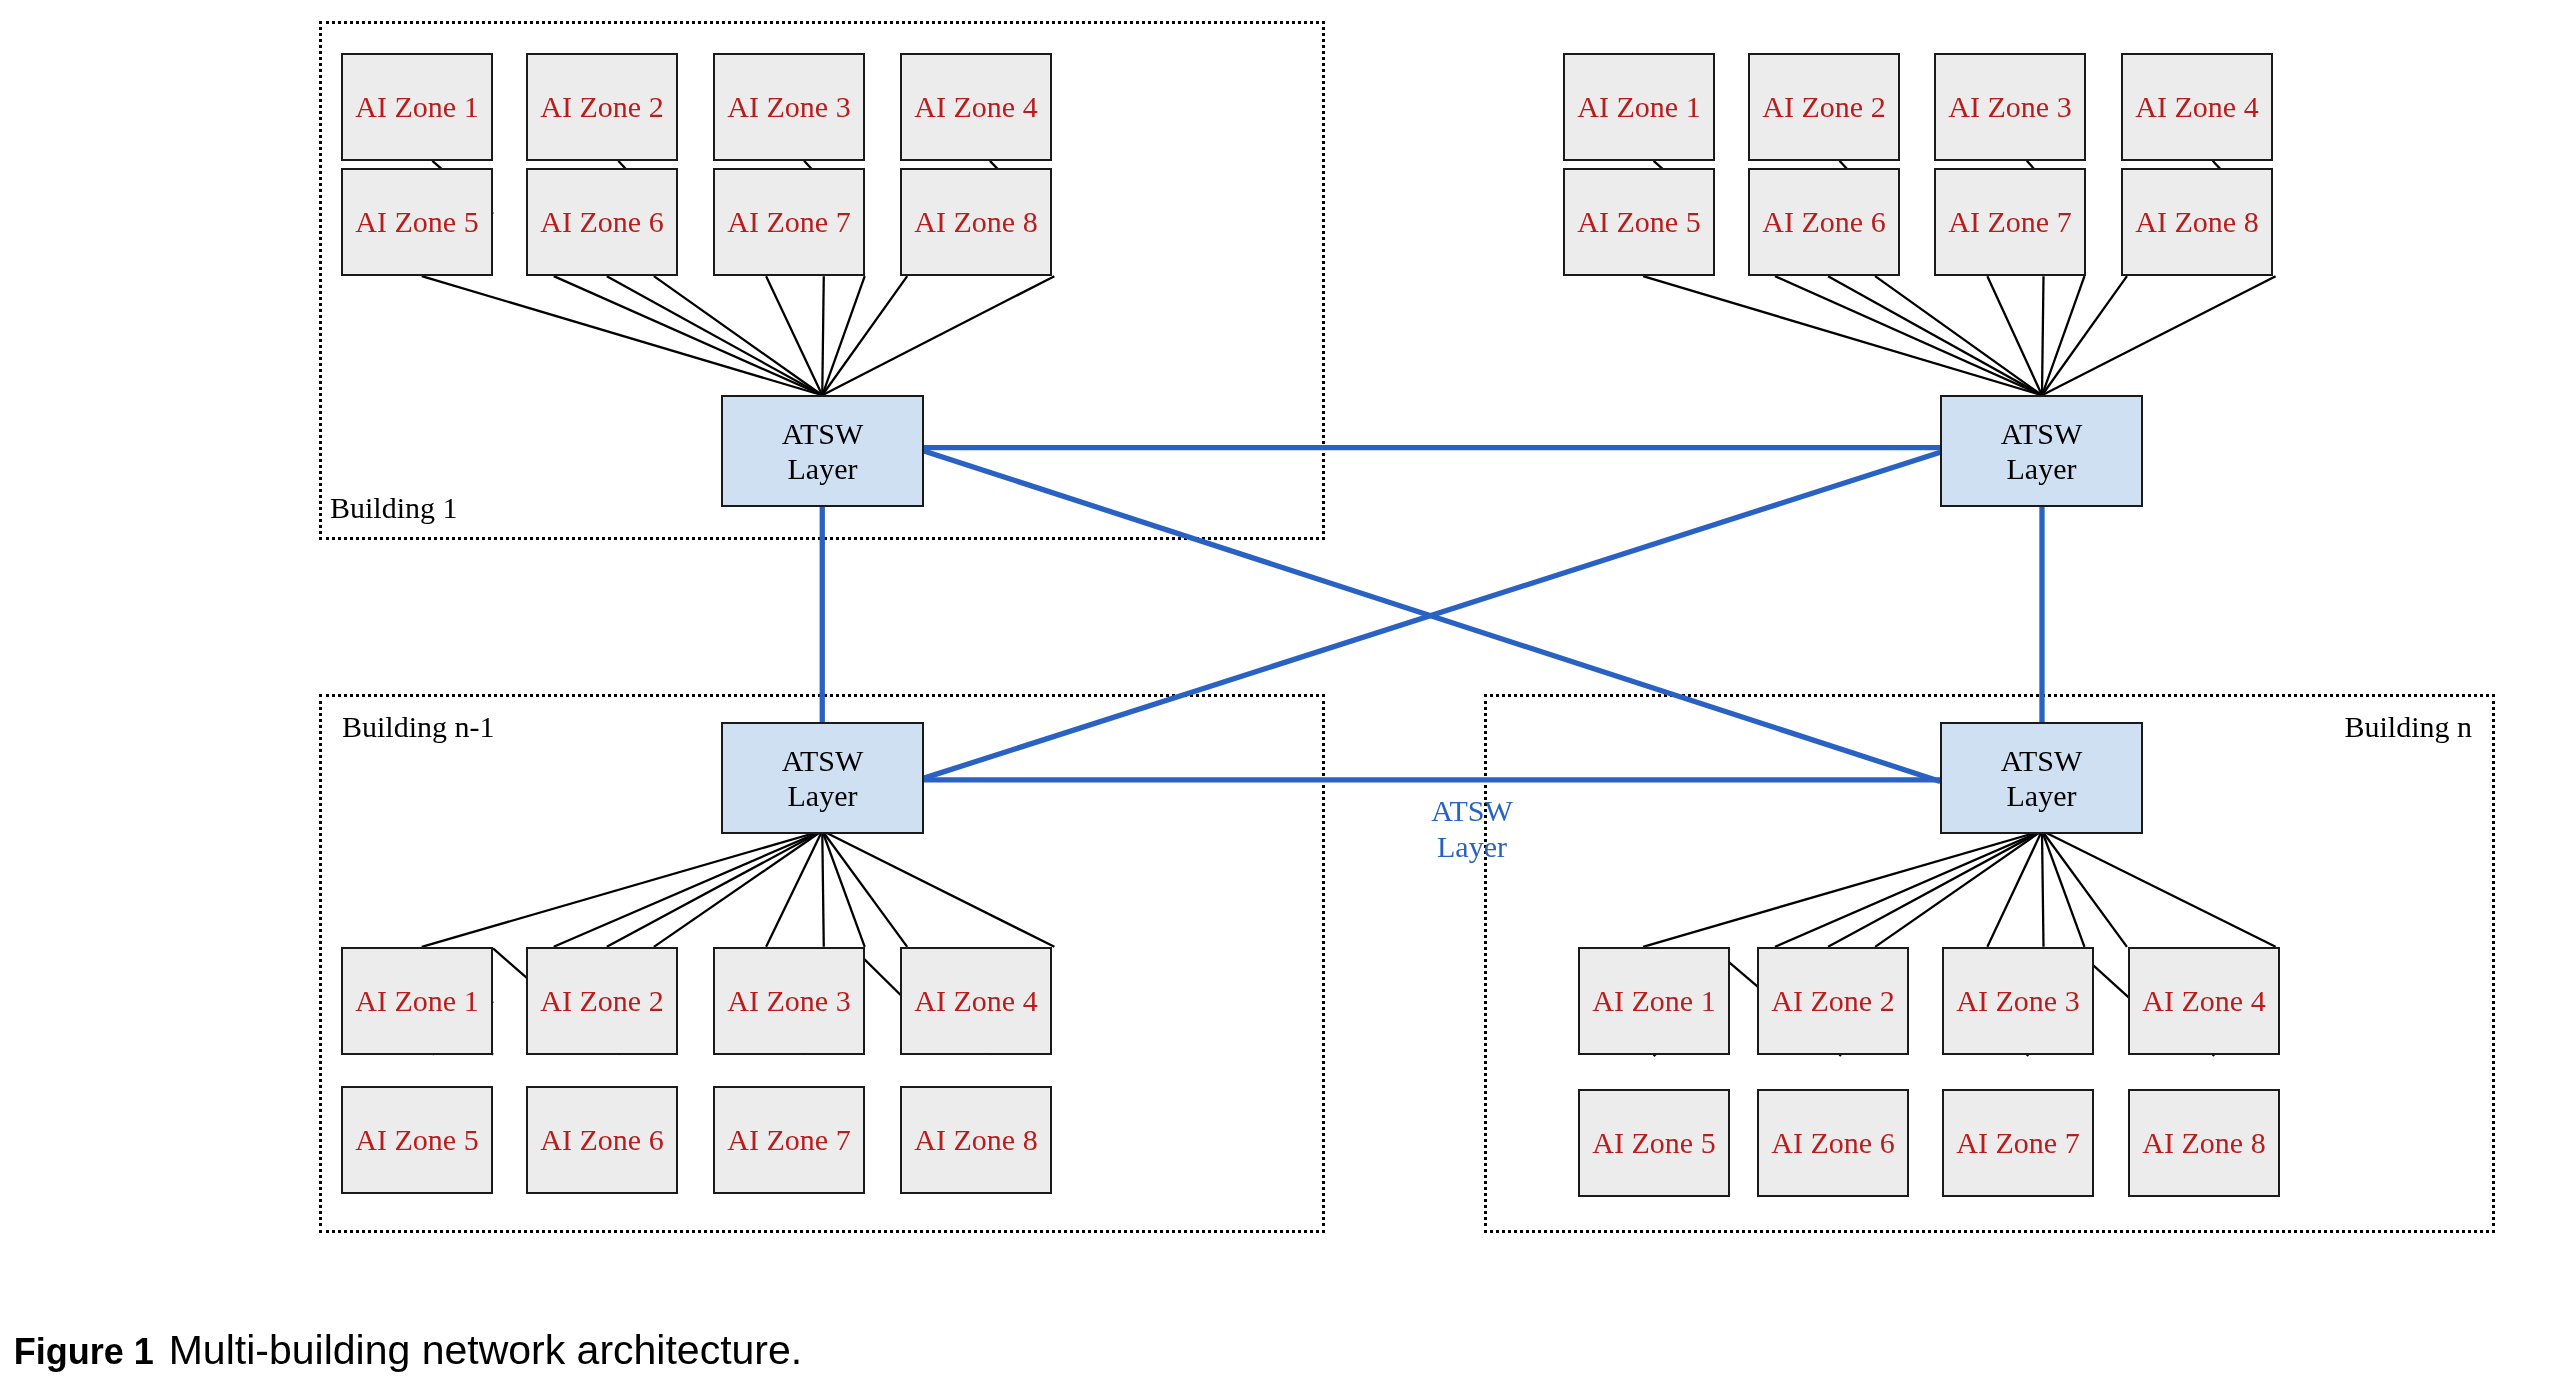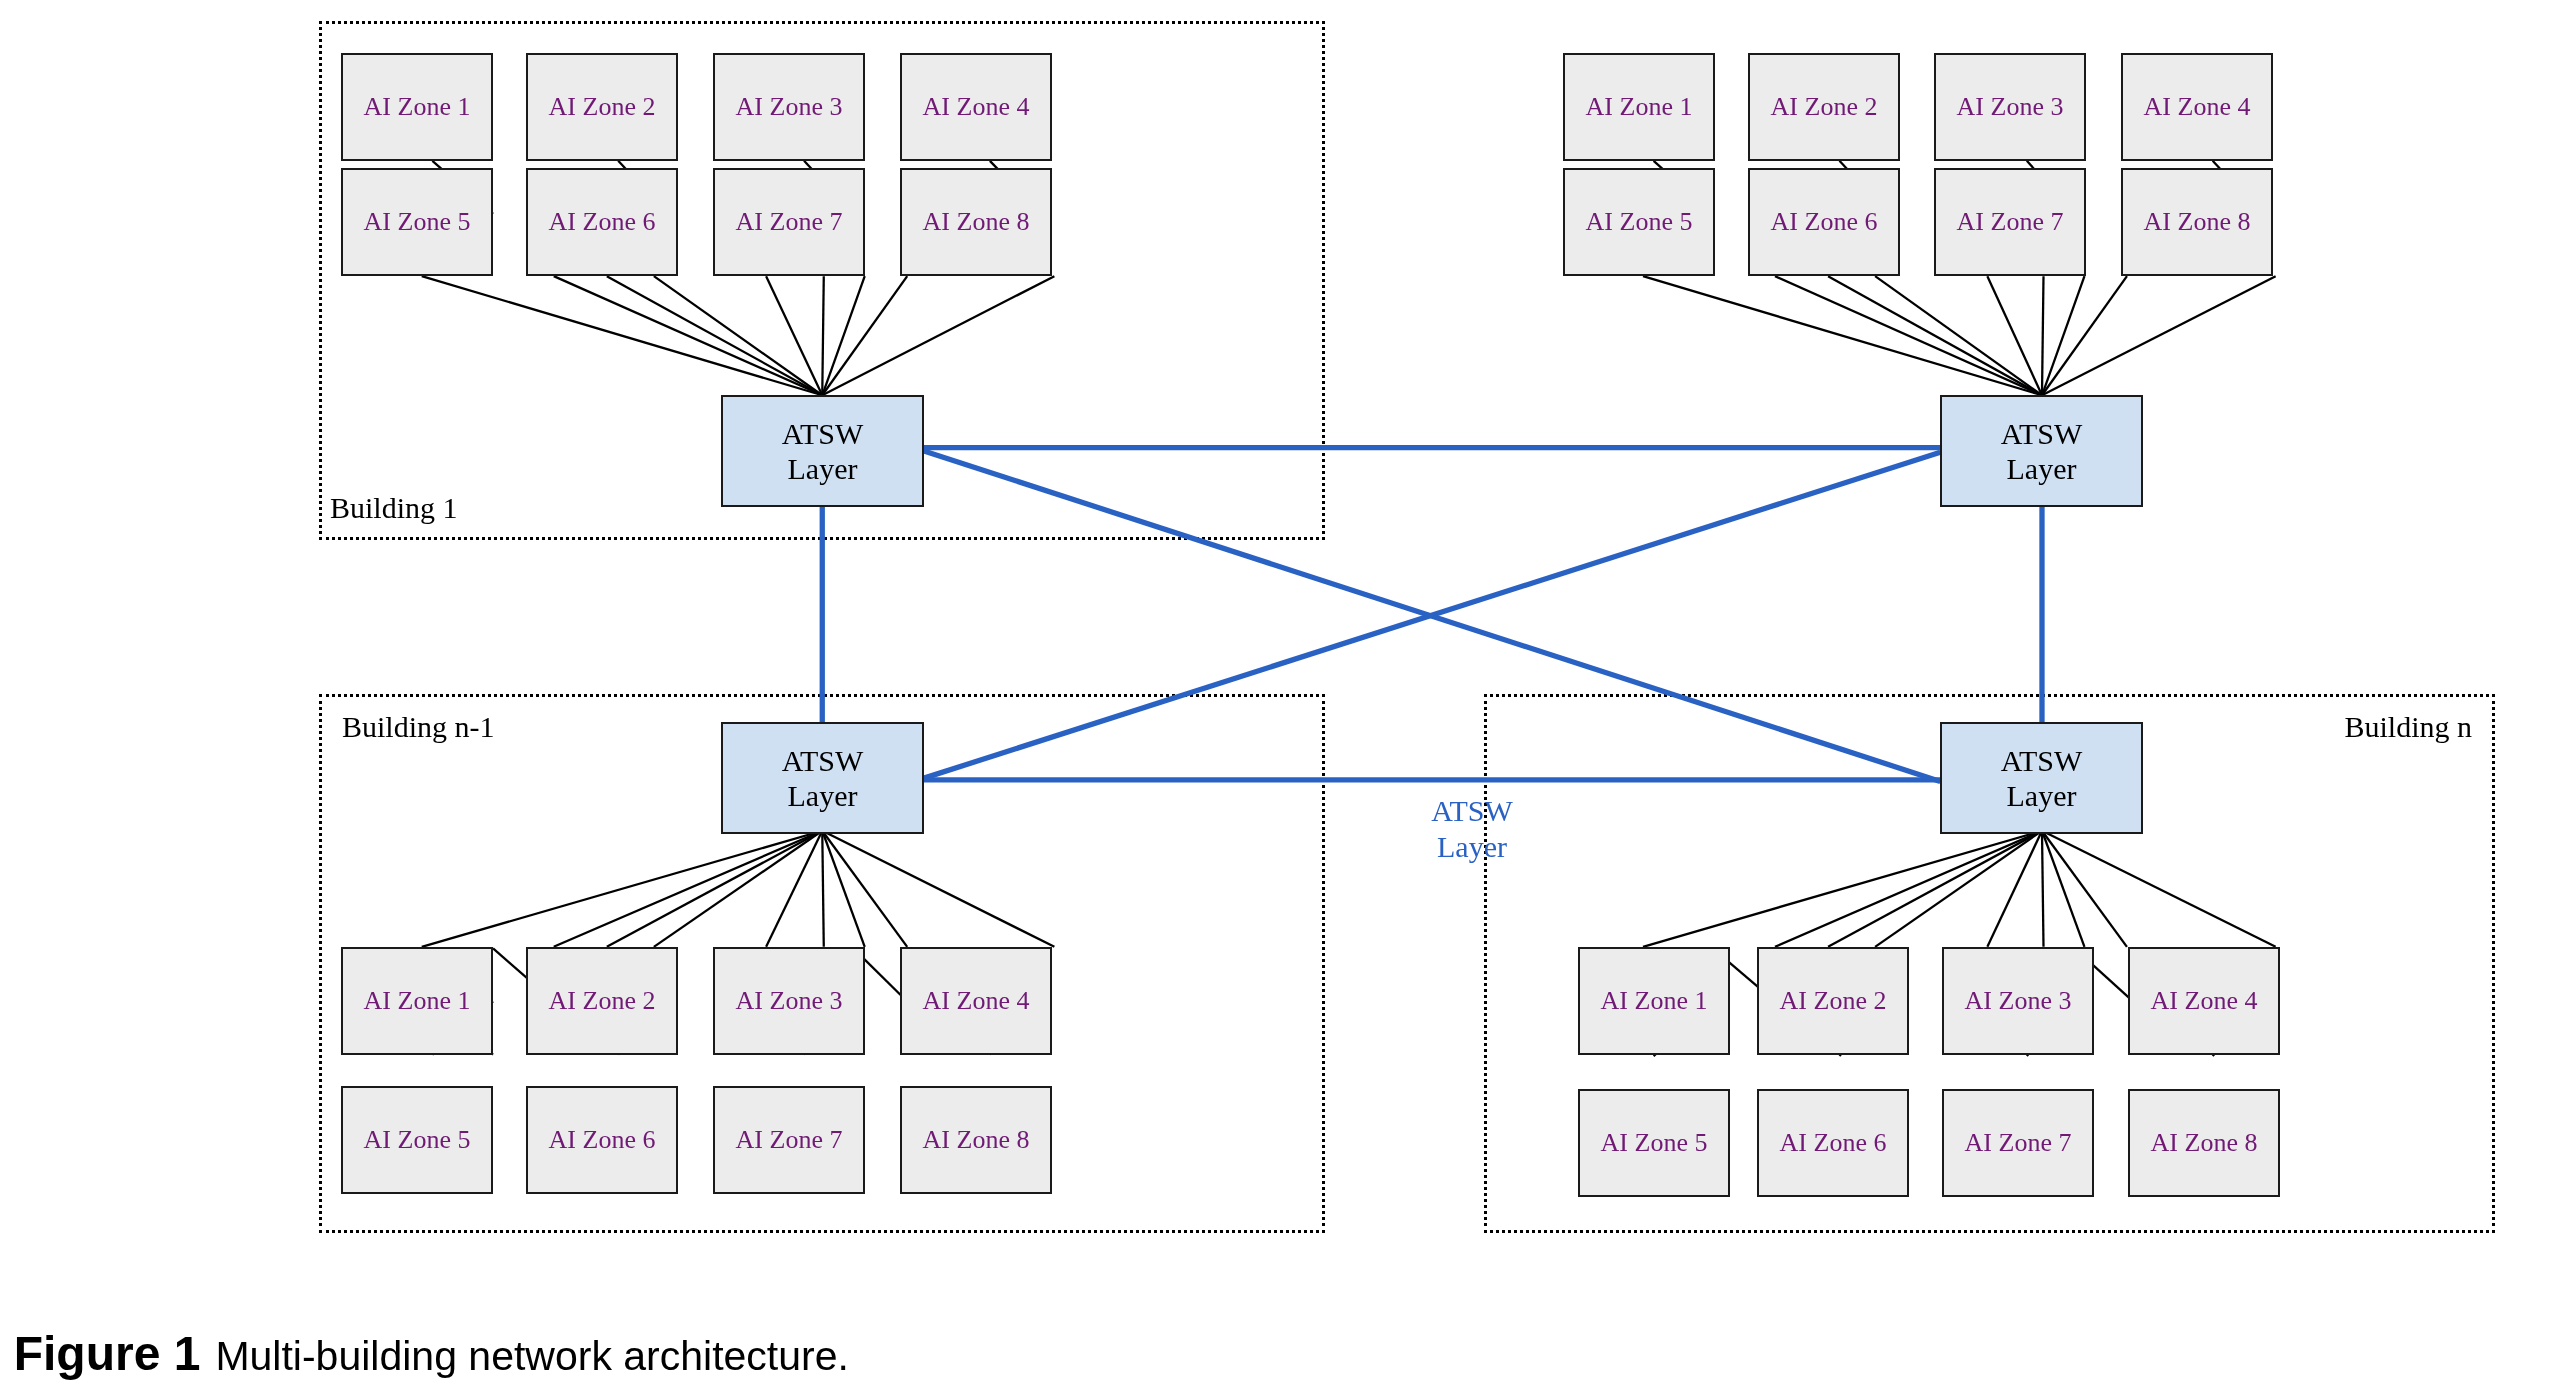--- a/index.html
+++ b/index.html
@@ -34,21 +34,21 @@
   .lbl-tl-pos{left:20px; top:15px;}
   .lbl-tr-pos{right:20px; top:15px;}
 
   
   .zone{
     position:absolute;
     background:#ececec;
     border:2.3px solid #1a1a1a;
     box-sizing:border-box;
     display:flex;align-items:center;justify-content:center;
-    font-size:26px;color:#701a75;
+    font-size:30px;color:#b91c1c;
     white-space:nowrap;
     line-height:1;
   }
 
   
   .atsw{
     position:absolute;
     background:#cfe0f3;
     border:2.3px solid #1a1a1a;
     box-sizing:border-box;
@@ -80,21 +80,21 @@
 
   
   #caption{
     position:absolute;left:13.7px;top:1330px;
     font-size:41px;color:#000000;white-space:nowrap;
     line-height:1;
   }
   #caption .figno{
     font-family:"Liberation Sans","DejaVu Sans",sans-serif;
     font-weight:bold;
-    font-size:48px;
+    font-size:36px;
   }
   #caption .captxt{
     font-family:Liberation Sans, sans-serif;
     margin-left:15px;
   }
 </style>
 </head>
 <body>
 
 <div id="stage">

